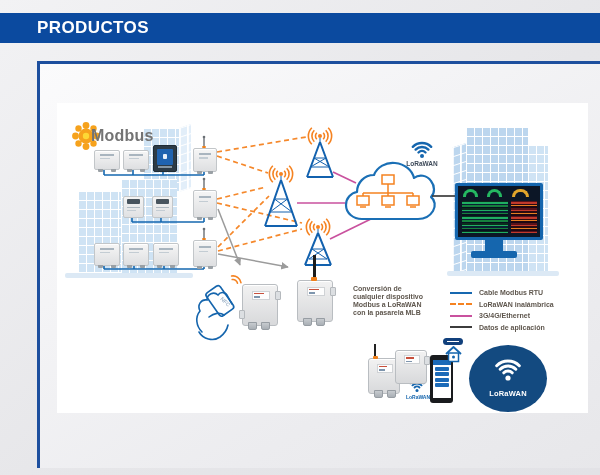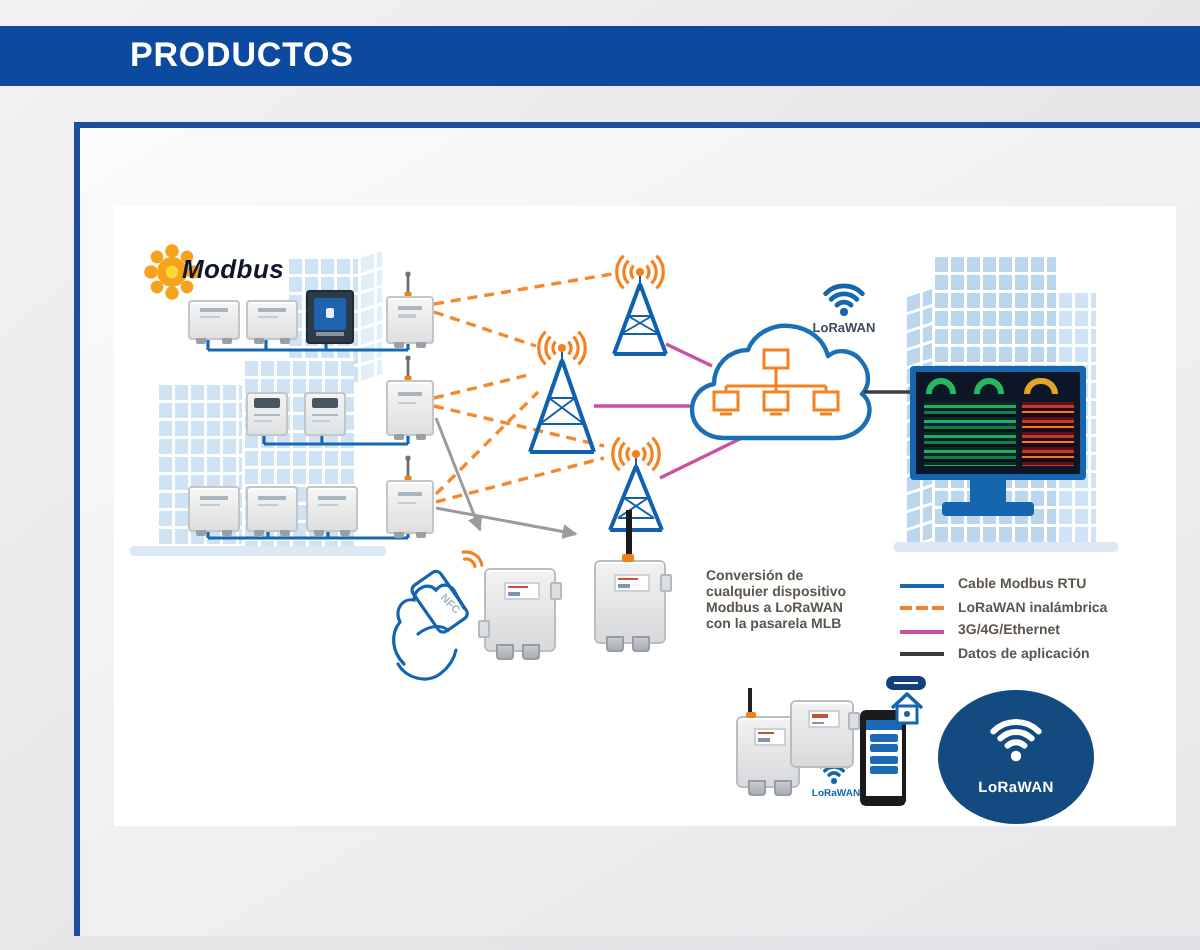--- a/index.html
+++ b/index.html
@@ -2,21 +2,21 @@
 <html><head>
 <meta charset="utf-8">
 <style>
   html,body{margin:0;padding:0;}
   .stage{position:relative;width:600px;height:475px;overflow:hidden;
     background:linear-gradient(140deg,#f2f2f4 0%,#e6e6e9 55%,#e2e2e6 100%);
     font-family:"Liberation Sans",sans-serif;}
   
   .topbar{position:absolute;left:0;top:13px;width:100%;height:30px;background:#0b4a9f;}
   .topbar .title{position:absolute;left:37px;top:50%;transform:translateY(-50%);
-    color:#fff;font-size:17px;font-weight:bold;letter-spacing:.4px;margin-left:28px;}
+    color:#fff;font-size:17px;font-weight:bold;letter-spacing:.4px;}
   
   .panel{position:absolute;left:37px;top:61px;width:578px;height:404px;
     border:3px solid #1d4f9e;border-bottom:none;
     background:linear-gradient(150deg,#fbfbfc 0%,#ececef 70%,#e7e7ea 100%);}
   
   .diagram{position:absolute;left:17px;top:39px;width:531px;height:310px;background:#fff;}
   .overlay{position:absolute;left:0;top:0;z-index:2;}
   
   .bldg{position:absolute;z-index:1;background-color:#cfe3f4;
     background-image:linear-gradient(#fff 1.5px,transparent 1.5px),
@@ -86,22 +86,22 @@
     background-image:linear-gradient(#fff 0 0);background-size:12px 1px;background-position:4px 3px;background-repeat:no-repeat;}
   .house{position:absolute;left:387px;top:242px;z-index:5;}
   .badge{position:absolute;left:412px;top:242px;width:78px;height:67px;border-radius:50%;
     background:#134a80;z-index:3;}
   .badge .blabel{position:absolute;left:0;right:0;top:44px;text-align:center;color:#fff;
     font-size:7.5px;font-weight:bold;letter-spacing:.2px;}
   .wifilabel{position:absolute;left:344px;top:291px;width:34px;text-align:center;z-index:4;
     font-size:5px;font-weight:bold;color:#1565ad;}
   
   .mlogo{position:absolute;left:10px;top:14px;z-index:4;}
-  .mlogo .mtext{position:absolute;left:24px;top:10px;font-size:13px;font-weight:bold;
-    font-style:italic;color:#0f172a;letter-spacing:.2px;}
+  .mlogo .mtext{position:absolute;left:24px;top:10px;font-size:16px;font-weight:bold;
+    color:#737373;letter-spacing:.2px;}
 </style>
 </head>
 <body>
 
 <div class="stage">
 
   <div class="topbar">
     <div class="title">PRODUCTOS</div>
   </div>
 

